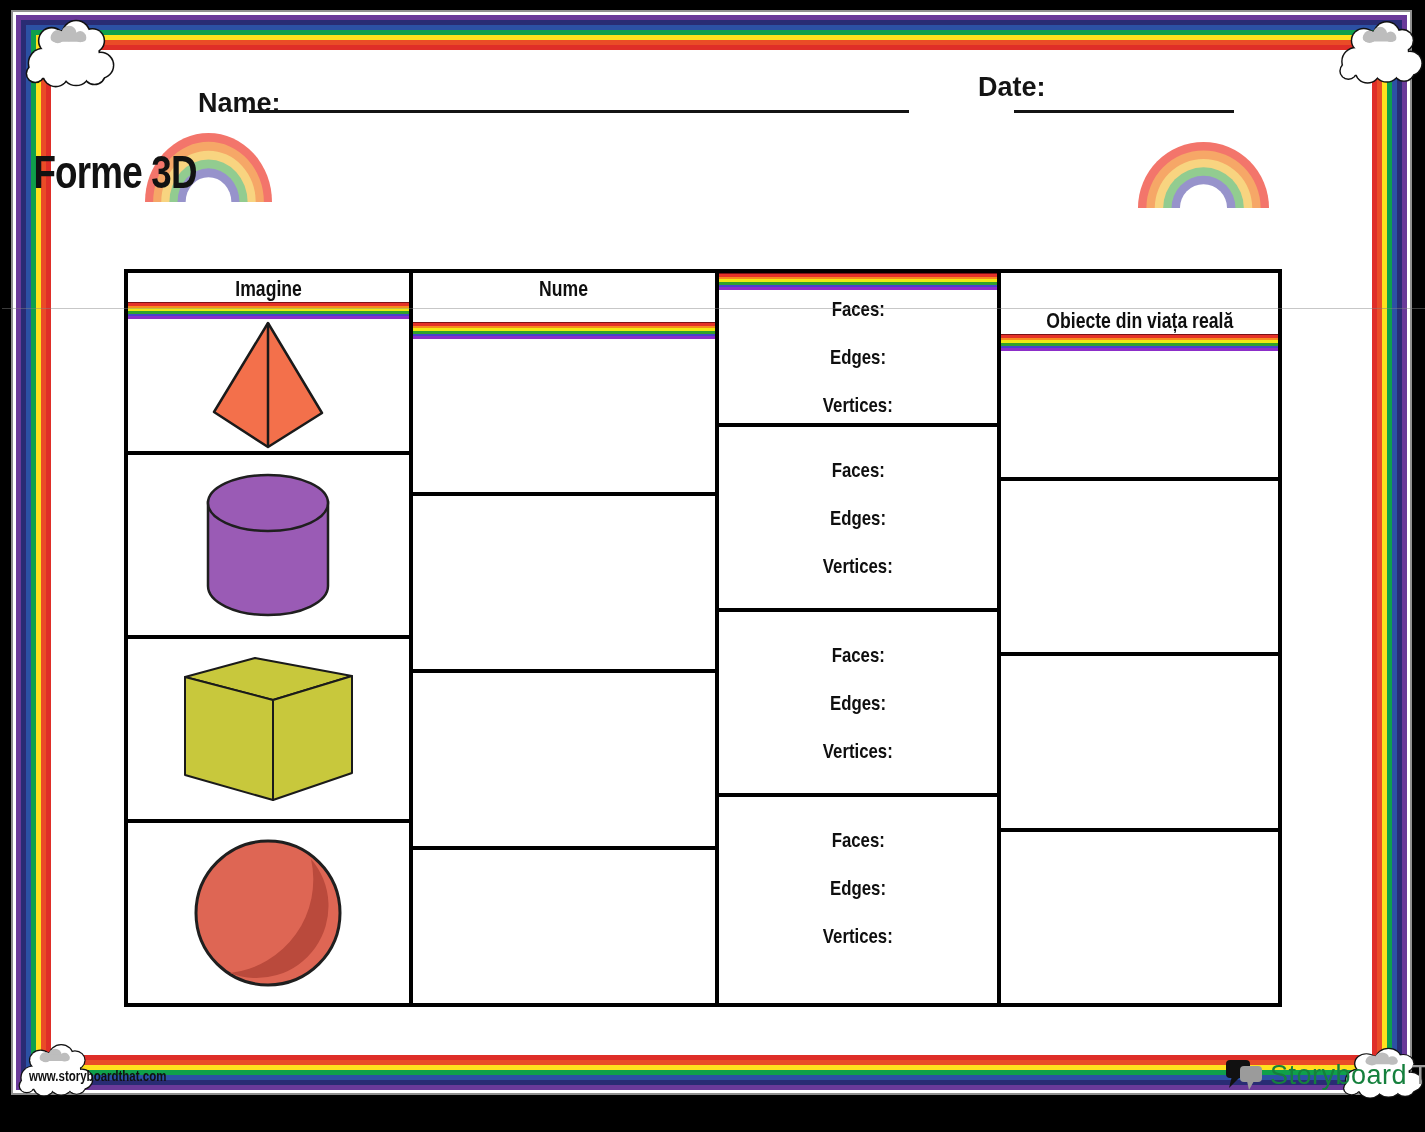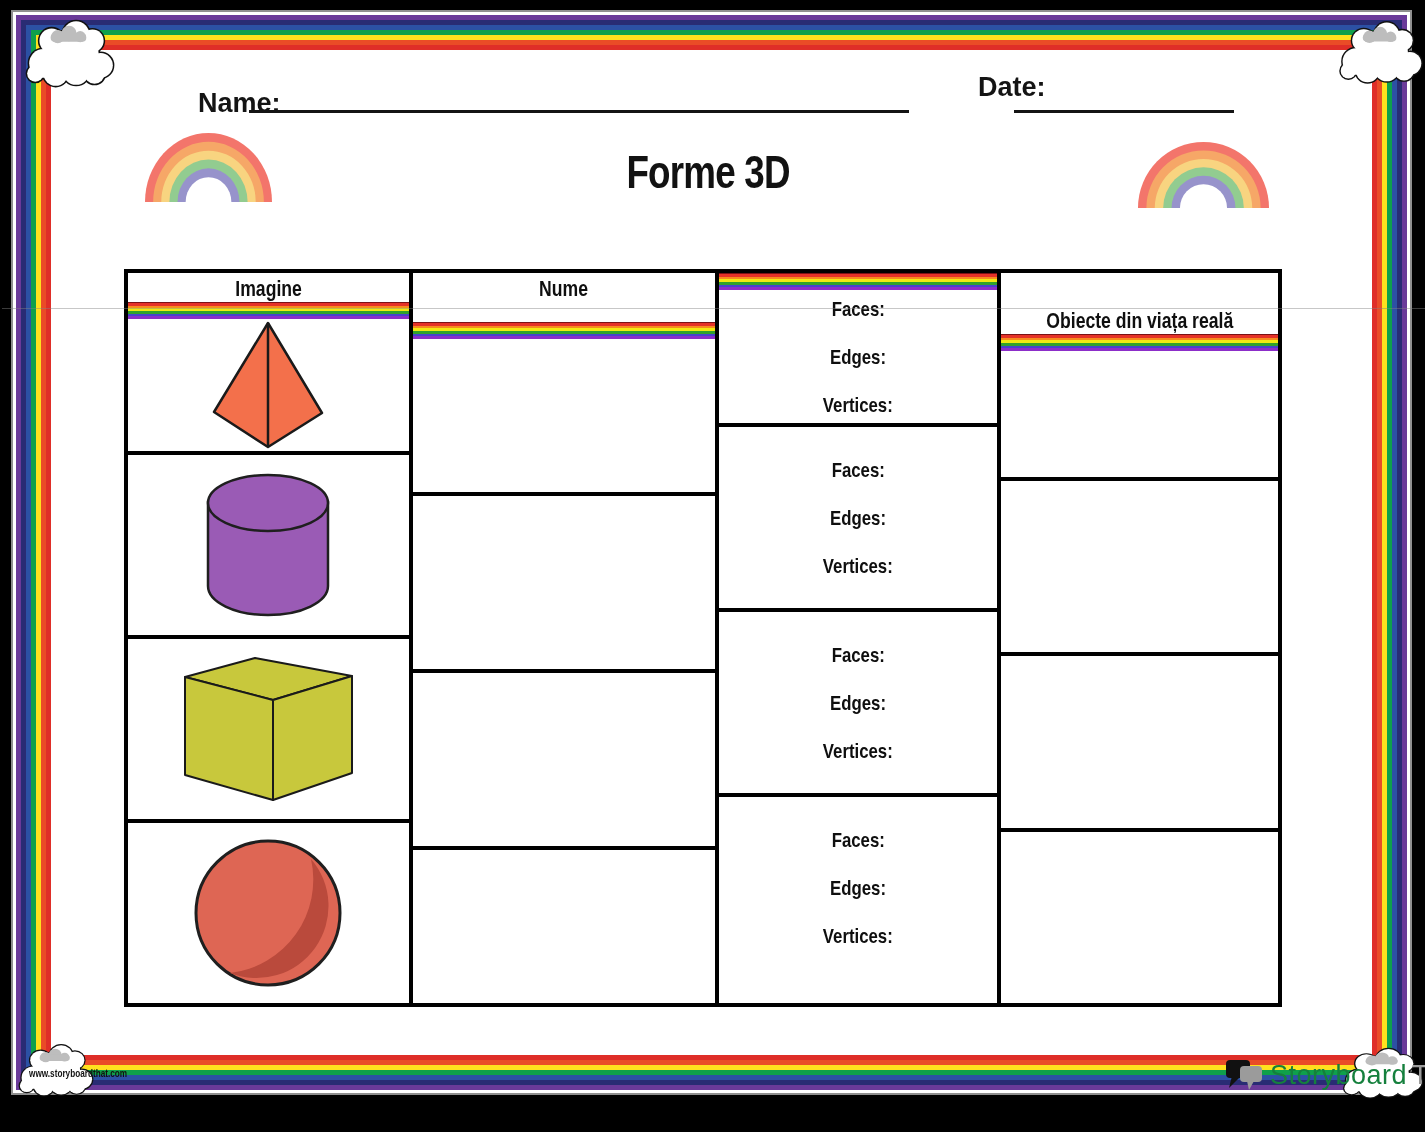--- a/index.html
+++ b/index.html
@@ -18,21 +18,21 @@
   
   .seam{position:absolute;left:-11px;top:296px;width:1425px;height:1px;background:rgba(130,130,130,.45);z-index:6;}
   
   .cloud{position:absolute;z-index:5;}
   .cloud-outline{stroke:#111;stroke-width:3px;fill:#fff;}
   .cloud-fill{fill:#fff;stroke:none;}
   .cloud-gray{fill:#bdbdbd;stroke:none;}
   
   .hdr-label{position:absolute;font-weight:bold;font-size:27px;color:#141414;z-index:3;margin-left:38px;}
   .write-line{position:absolute;height:0;border-bottom:3px solid #141414;z-index:3;}
-  .title-wrap{position:absolute;left:0;width:1390px;top:133px;text-align:center;z-index:3;}
+  .title-wrap{position:absolute;left:0;width:1390px;top:133px;z-index:3;}
   .condensed{display:inline-block;transform:scaleX(.8);transform-origin:center;white-space:nowrap;}
   .condensed-l{display:inline-block;transform:scaleX(.82);transform-origin:left center;white-space:nowrap;}
   .title-text{font-weight:bold;font-size:46px;color:#121212;letter-spacing:-1px;}
   .instructions{position:absolute;left:302px;top:219px;font-weight:bold;font-size:21px;color:#121212;z-index:3;}
   
   .arc{position:absolute;z-index:3;}
   
   .wtable{
     position:absolute;left:111px;top:257px;width:1158px;height:738px;
     border:4px solid #000;box-sizing:border-box;display:flex;z-index:2;background:#fff;
@@ -52,21 +52,21 @@
   }
   .tcell{box-sizing:border-box;}
   .r1{height:133px;}
   .rn{height:185px;border-top:4px solid #000;}
   .shape-cell{display:flex;align-items:center;justify-content:center;}
   .props-cell{
     display:flex;flex-direction:column;align-items:center;justify-content:center;gap:24px;
     font-weight:bold;font-size:21px;color:#0f0f0f;
   }
   
-  .footer-url{position:absolute;left:16px;top:1056px;font-weight:bold;font-size:10px;color:#111;z-index:7;}
+  .footer-url{position:absolute;left:16px;top:1056px;font-weight:bold;font-size:14px;color:#111;z-index:7;}
   .brand{position:absolute;left:1212px;top:1046px;display:flex;align-items:center;gap:5px;z-index:7;}
   .brand-text{font-size:27px;letter-spacing:.5px;color:#15803d;}
   .brand-that{color:#9b9b9b;}
 </style>
 </head>
 <body>
 
 <svg width="0" height="0" style="position:absolute" aria-hidden="true">
   <defs>
     <g id="cloud-shape">

